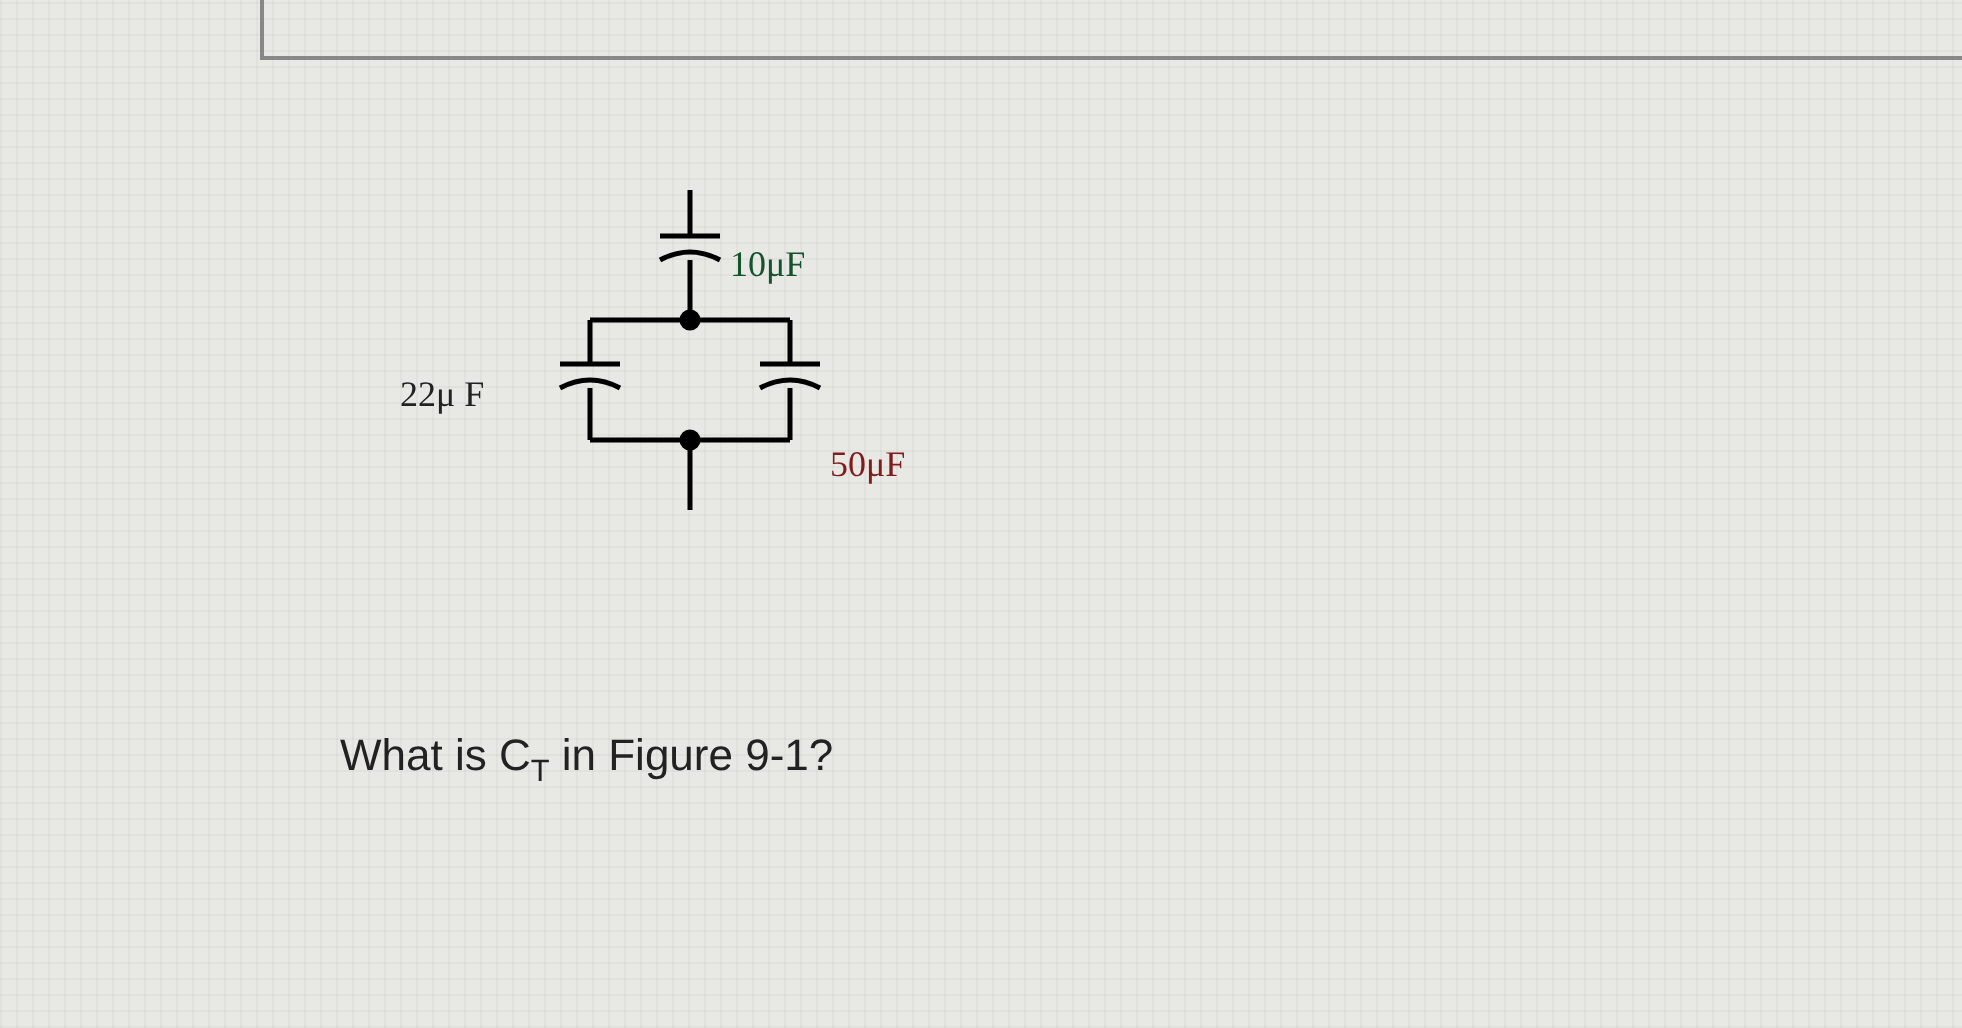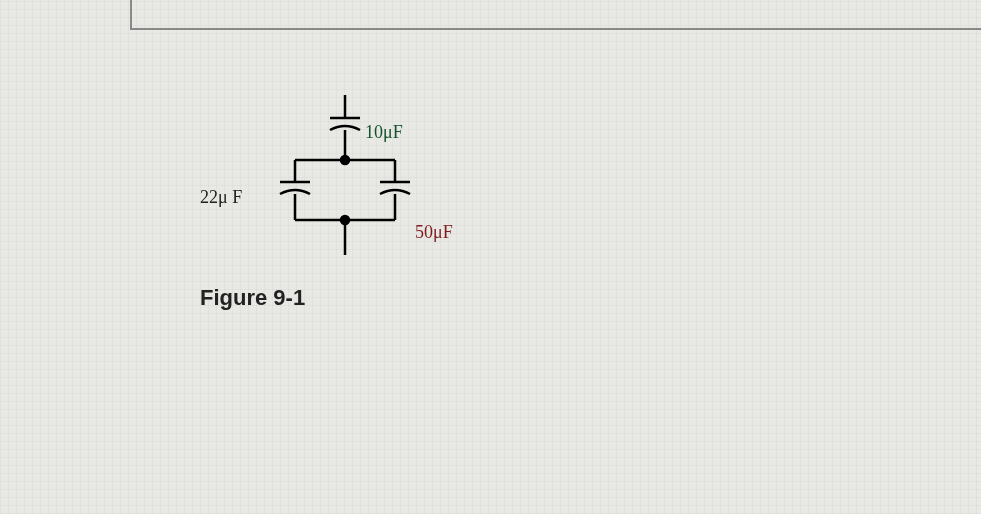--- a/index.html
+++ b/index.html
@@ -150,16 +150,18 @@
         <circle cx="145" cy="140" r="4" fill="#000"></circle>
 
         <line x1="145" y1="140" x2="145" y2="175"></line>
       </g>
     </svg>
     <div class="label-top">10μF</div>
     <div class="label-left">22μ F</div>
     <div class="label-right">50μF</div>
   </div>
 
-  <div class="figure-caption">Figure 9-1</div>
 
+  <div class="question-text">
+    <span>What is C</span><span class="subscript">T</span><span> in Figure 9-1?</span>
+  </div>
 
 </div>
 
 </body></html>

